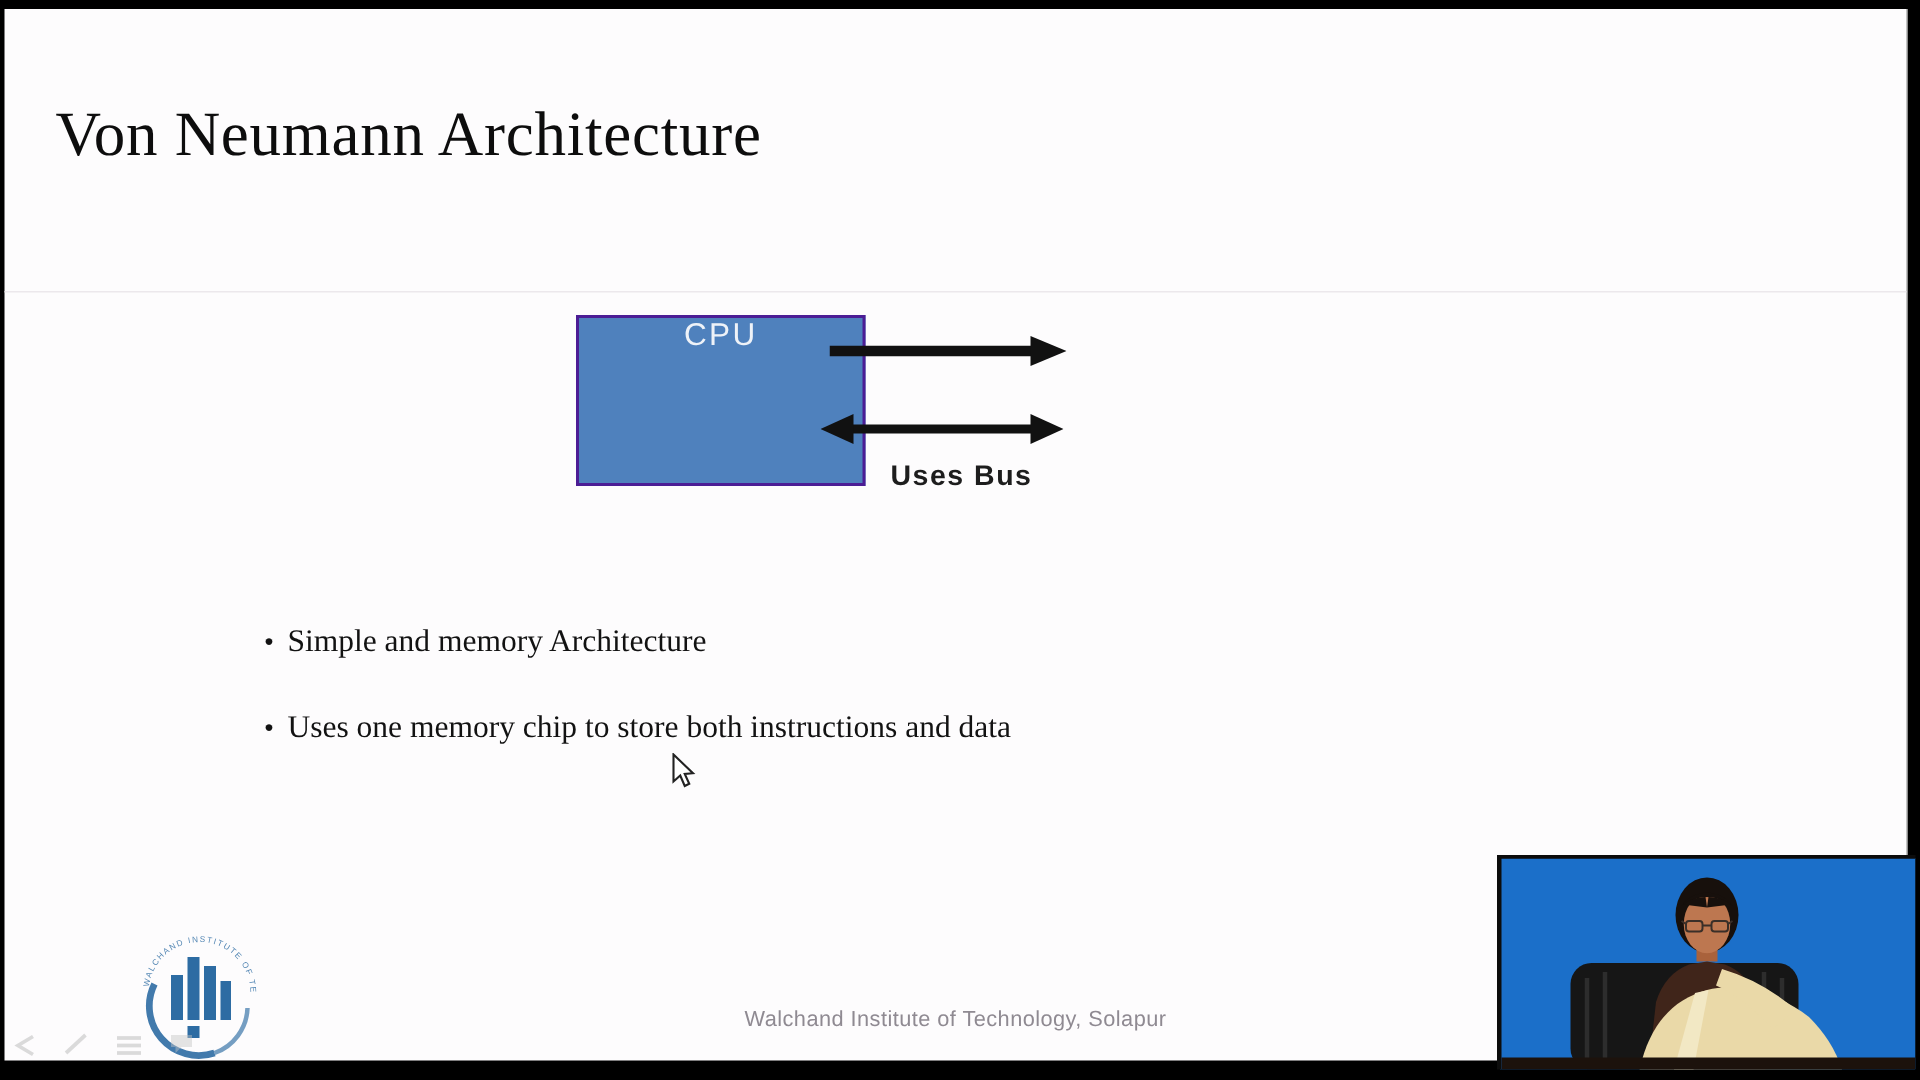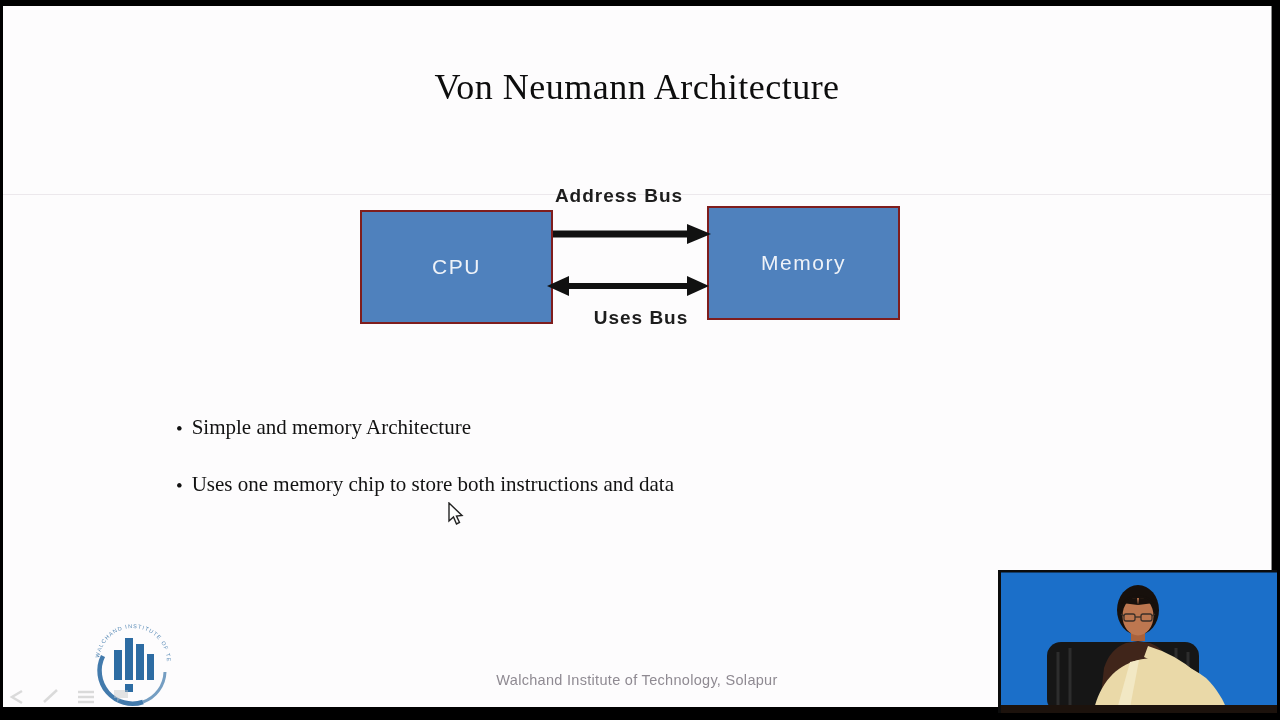--- a/index.html
+++ b/index.html
@@ -7,26 +7,26 @@
   #stage { position:relative; width:1280px; height:720px; background:#000;
            font-family:"Liberation Sans", sans-serif; }
 
   
   #slide { position:absolute; left:3px; top:6px; width:1269px; height:701px;
            background:#fdfcfd; border-right:1px solid #8a8a8a; }
   #slide-divider { position:absolute; left:0; top:188px; width:100%; height:1px;
            background:#ece8ec; }
 
   .slide-title { position:absolute; left:0; top:60px; width:100%;
-           text-align:center; font-family:"Liberation Serif", serif;
-           font-size:36px; color:#0d0d0d; letter-spacing:0.5px; }
+           text-align:left; font-family:"Liberation Serif", serif;
+           font-size:42px; color:#0d0d0d; letter-spacing:0.5px;padding-left:34px; }
 
   
-  .dbox { position:absolute; background:#4f81bd; border:2px solid #7f1d1d;
-          display:flex; align-items:center; justify-content:center; }
+  .dbox { position:absolute; background:#4f81bd; border:2px solid #4c1d95;
+          display:flex; justify-content:center;margin-left:24px; }
   .dbox .dlabel { color:#eef2f8; font-size:21px; letter-spacing:1.5px; }
   #cpu-box    { left:357px; top:204px; width:193px; height:114px; }
   #memory-box { left:704px; top:200px; width:193px; height:114px; }
   .bus-label { position:absolute; font-size:19px; font-weight:bold;
                color:#1d1d1d; text-align:center; letter-spacing:1px; }
   #addr-label { left:530px; top:179px; width:172px; }
   #data-label { left:572px; top:301px; width:132px; }
   .arrow-svg { position:absolute; }
 
   
@@ -56,25 +56,21 @@
 <div id="stage">
 
   <div id="slide">
     <div id="slide-divider"></div>
 
     <div class="slide-title">Von Neumann Architecture</div>
 
     <div class="dbox" id="cpu-box">
       <span class="dlabel">CPU</span>
     </div>
-    <div class="dbox" id="memory-box">
-      <span class="dlabel">Memory</span>
-    </div>
 
-    <div class="bus-label" id="addr-label">Address Bus</div>
     <div class="bus-label" id="data-label">Uses Bus</div>
 
     <svg class="arrow-svg" style="left:550px; top:216px;" width="158" height="24">
       <line x1="0" y1="12" x2="136" y2="12" stroke="#111" stroke-width="7"></line>
       <polygon points="134,2 158,12 134,22" fill="#111"></polygon>
     </svg>
     <svg class="arrow-svg" style="left:544px; top:268px;" width="162" height="24">
       <line x1="20" y1="12" x2="142" y2="12" stroke="#111" stroke-width="6"></line>
       <polygon points="22,2 0,12 22,22" fill="#111"></polygon>
       <polygon points="140,2 162,12 140,22" fill="#111"></polygon>

